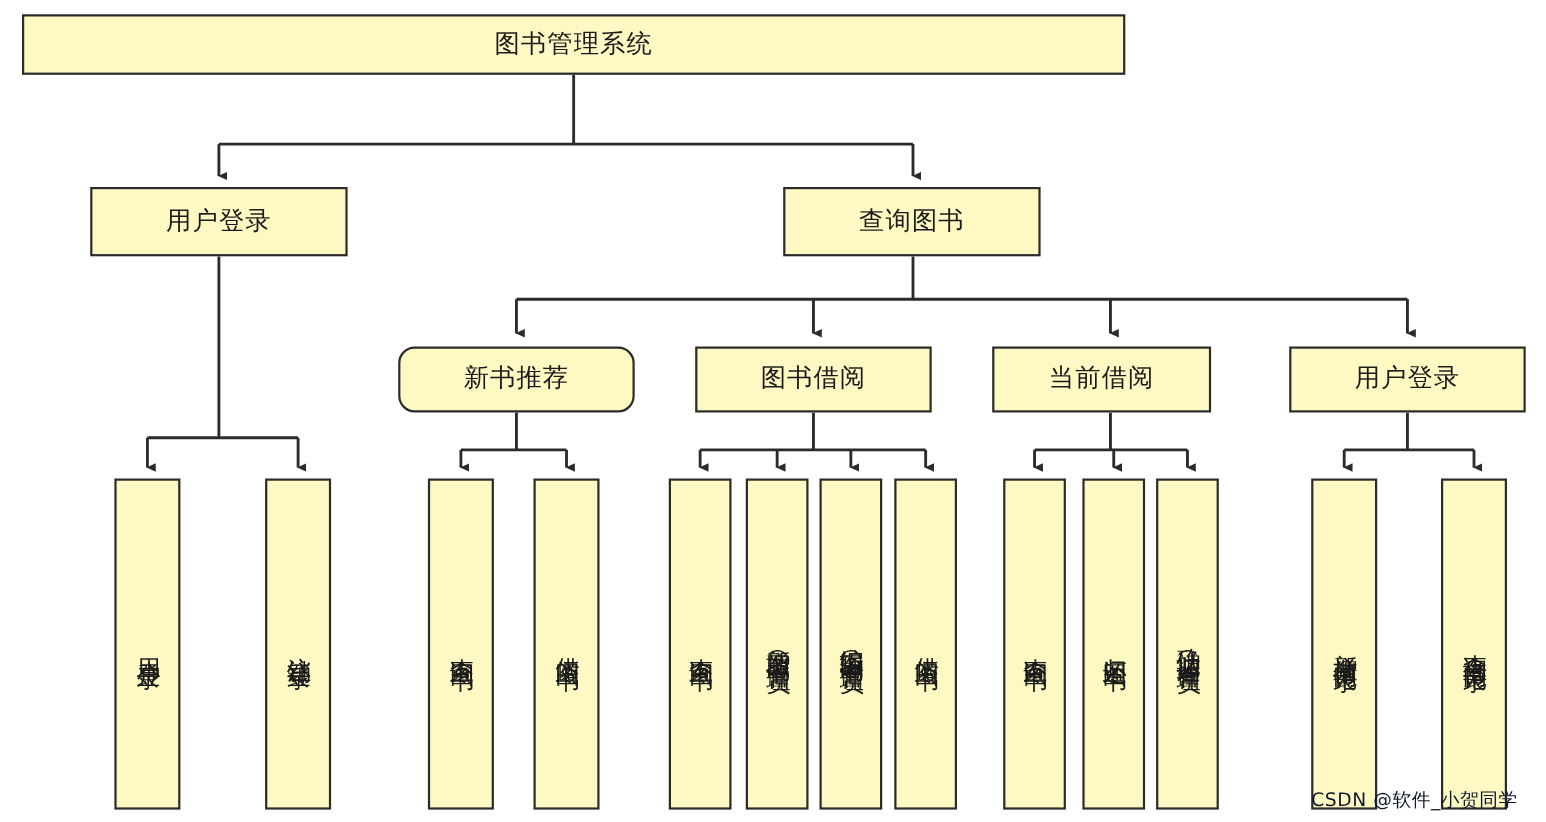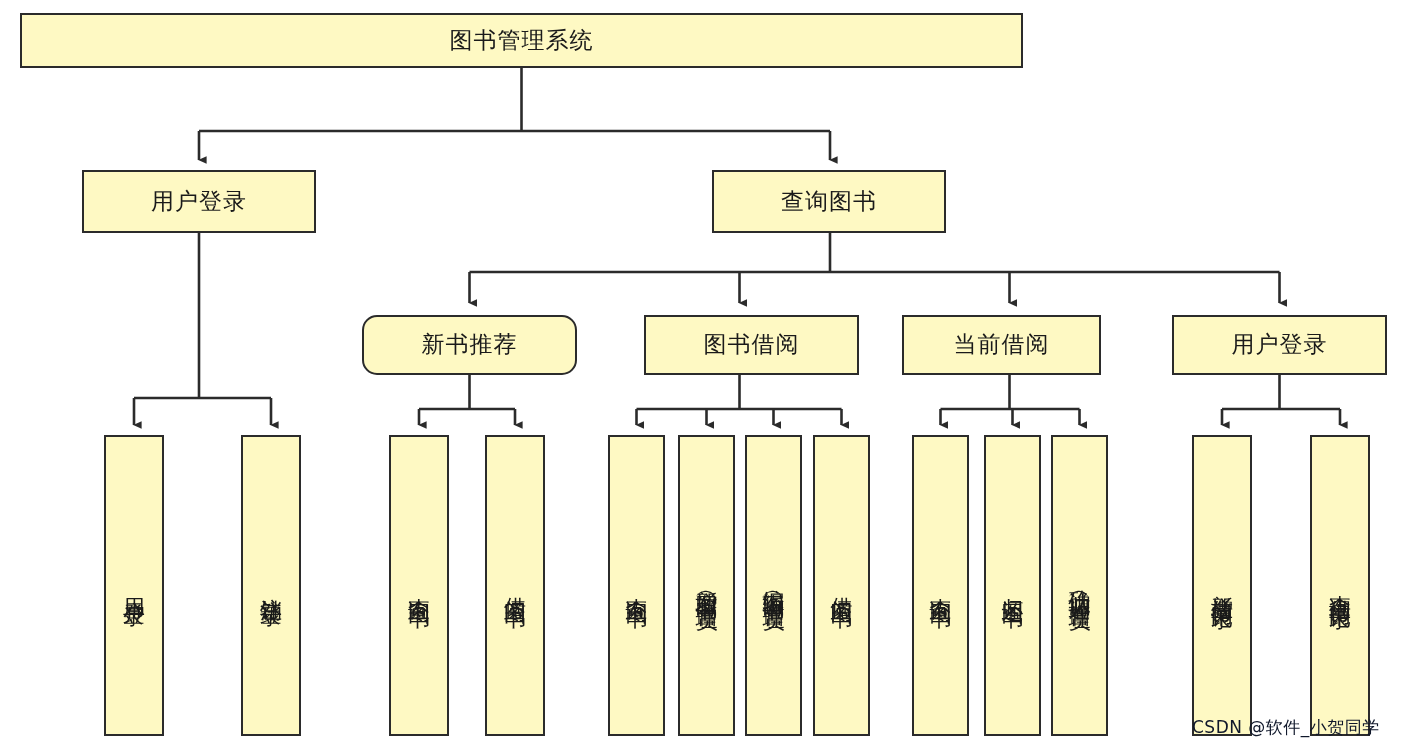--- a/index.html
+++ b/index.html
@@ -122,21 +122,21 @@
   <div class="node horiz" id="n-l2-0" style="left: 82px; top: 170px; width: 234px; height: 63px;">
     <span>用户登录</span>
   </div>
   <div class="node horiz" id="n-l2-1" style="left: 712px; top: 170px; width: 234px; height: 63px;">
     <span>查询图书</span>
   </div>
 
   <div class="node horiz" id="n-l3-0" style="left: 362px; top: 315px; width: 215px; height: 60px; border-radius: 15px;">
     <span>新书推荐</span>
   </div>
-  <div class="node horiz" id="n-l3-1" style="left: 632px; top: 315px; width: 215px; height: 60px; margin-left: 12px;">
+  <div class="node horiz" id="n-l3-1" style="left: 632px; top: 315px; width: 215px; height: 60px;">
     <span>图书借阅</span>
   </div>
   <div class="node horiz" id="n-l3-2" style="left: 902px; top: 315px; width: 199px; height: 60px;">
     <span>当前借阅</span>
   </div>
   <div class="node horiz" id="n-l3-3" style="left: 1172px; top: 315px; width: 215px; height: 60px;">
     <span>用户登录</span>
   </div>
 
   <div class="node vert" id="n-lf-0" style="left: 104px; top: 435px; width: 60px; height: 301px;">

